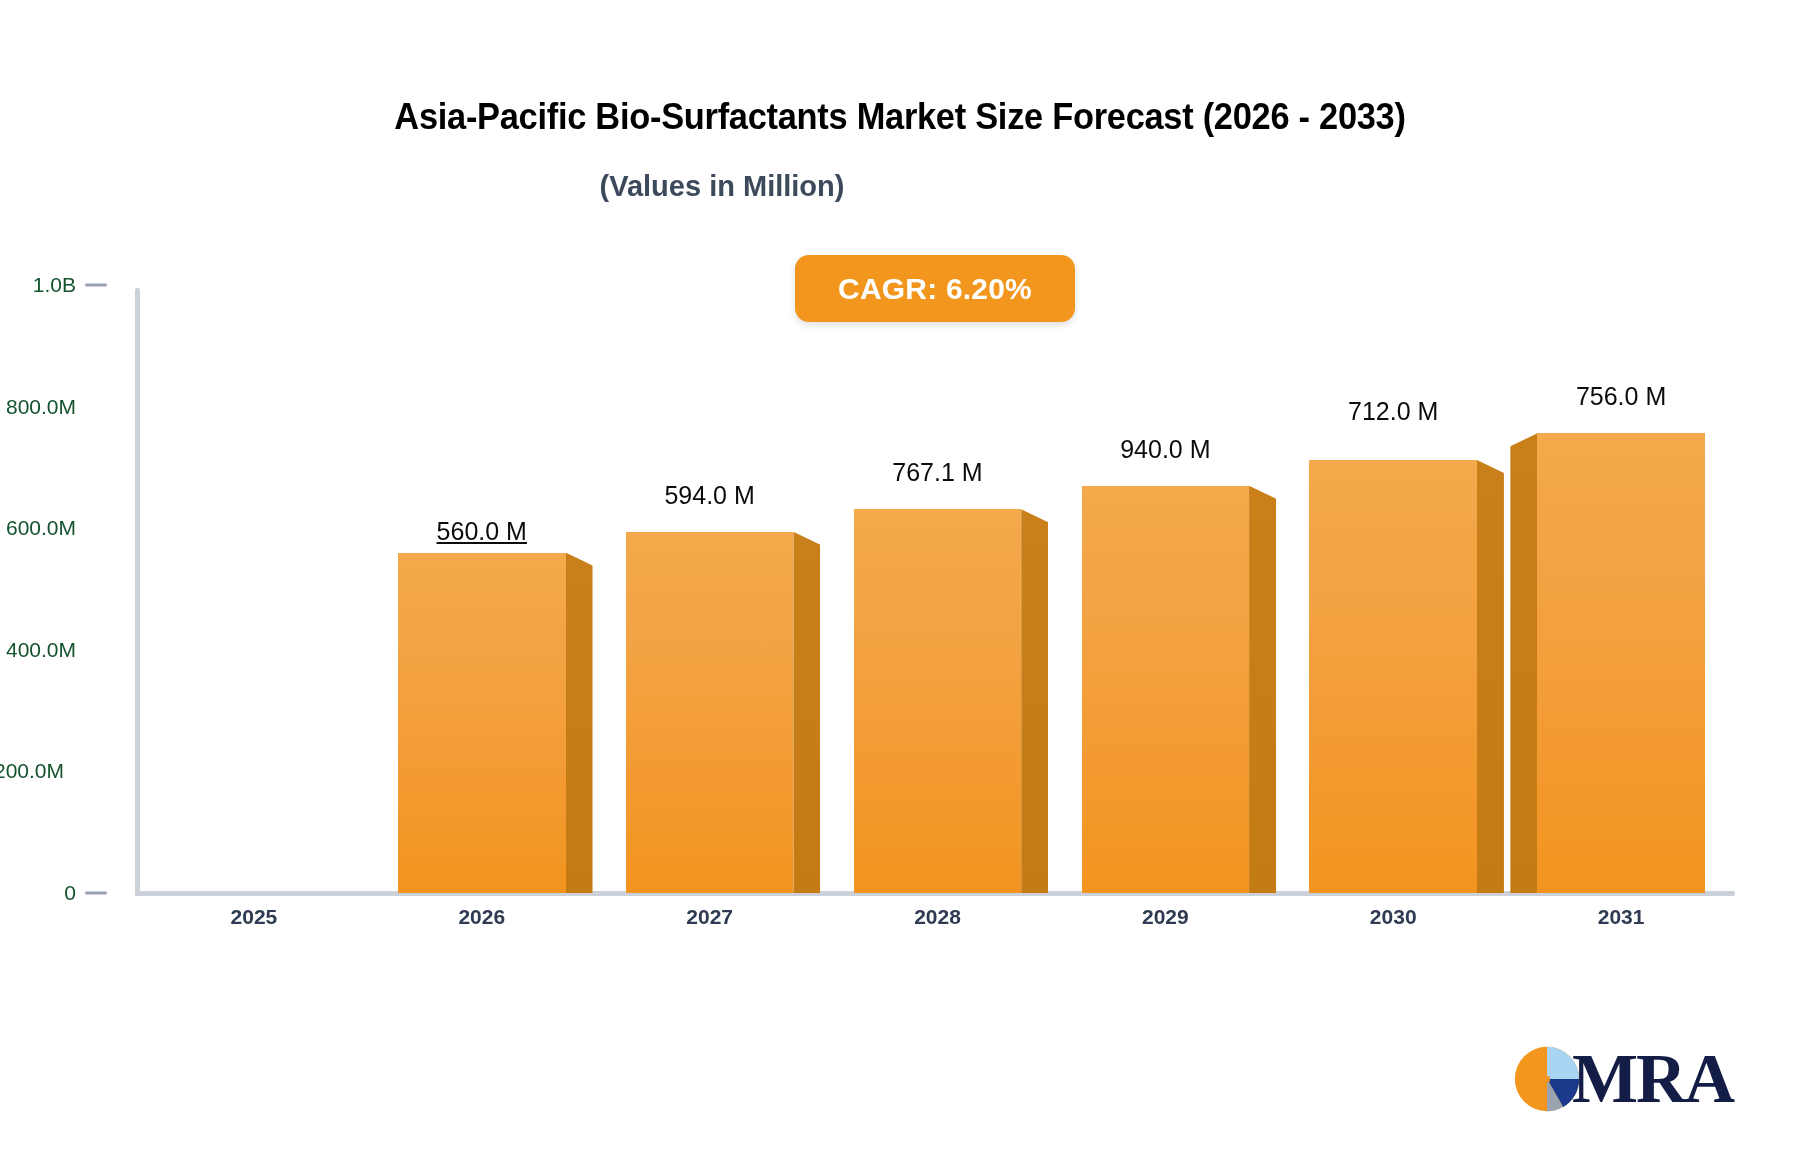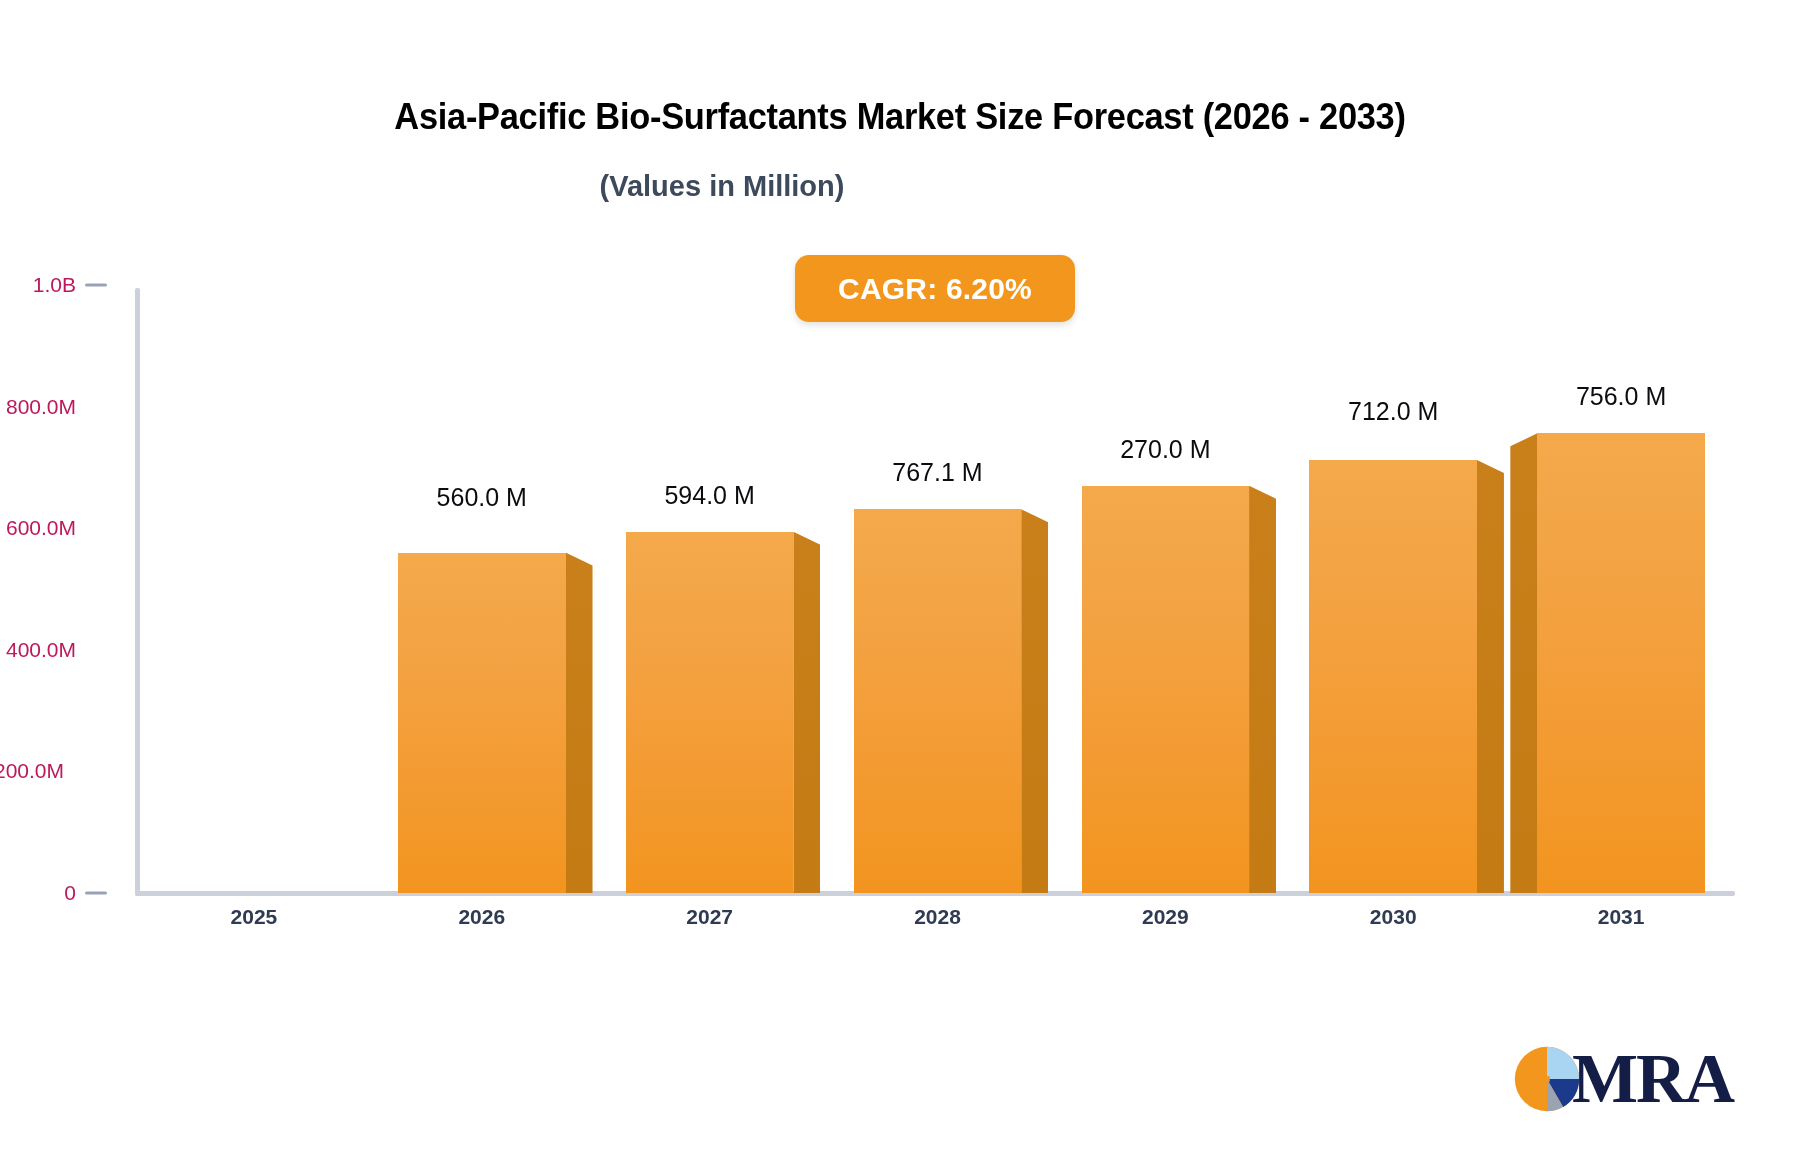--- a/index.html
+++ b/index.html
@@ -43,21 +43,21 @@
   }
   .x-axis-line{
     position:absolute;left:135px;top:891px;
     width:1600px;height:5px;
     background:#ccd0da;border-radius:2px;
   }
 
   
   .ytick{
     position:absolute;right:0;
-    font-size:21px;color:#be185d;
+    font-size:21px;color:#14532d;
     white-space:nowrap;
     transform:translateY(-50%);
     text-align:center;
   }
   .ytick-wrap{position:absolute;left:0;top:285px;width:110px;height:610px;}
   .ytick-dash{
     position:absolute;
     width:22px;height:3px;background:#9aa3b5;border-radius:2px;
     transform:translateY(-50%);
   }
@@ -141,42 +141,42 @@
     <div class="ytick" style="top: 0px; right: 34px;">1.0B</div>
     <div class="ytick-dash" style="top: 0px; right: 3px;"></div>
   </div>
 
 <div class="bars" id="bars">
     <div class="bar-group" style="left: 258.048px; width: 167.475px;">
       <div class="bar3d" style="height: 340.48px;">
         <div class="bar-front"></div>
         <div class="bar-side-right"></div>
       </div>
-      <div class="bar-label" style="bottom: 381px;">560.0 M</div>
+      <div class="bar-label" style="bottom: 347px; text-decoration: underline;">560.0 M</div>
     </div>
     <div class="bar-group" style="left: 485.905px; width: 167.475px;">
       <div class="bar3d" style="height: 361.152px;">
         <div class="bar-front"></div>
         <div class="bar-side-right"></div>
       </div>
       <div class="bar-label" style="bottom: 383.152px;">594.0 M</div>
     </div>
     <div class="bar-group" style="left: 713.763px; width: 167.475px;">
       <div class="bar3d" style="height: 383.648px;">
         <div class="bar-front"></div>
         <div class="bar-side-right"></div>
       </div>
       <div class="bar-label" style="bottom: 405.648px;">767.1 M</div>
     </div>
     <div class="bar-group" style="left: 941.62px; width: 167.475px;">
       <div class="bar3d" style="height: 407.36px;">
         <div class="bar-front"></div>
         <div class="bar-side-right"></div>
       </div>
-      <div class="bar-label" style="bottom: 429.36px;">270.0 M</div>
+      <div class="bar-label" style="bottom: 429.36px;">940.0 M</div>
     </div>
     <div class="bar-group" style="left: 1169.48px; width: 167.475px;">
       <div class="bar3d" style="height: 432.896px;">
         <div class="bar-front"></div>
         <div class="bar-side-right"></div>
       </div>
       <div class="bar-label" style="bottom: 467px; text-align: center;">712.0 M</div>
     </div>
     <div class="bar-group" style="left: 1397.33px; width: 167.475px;">
       <div class="bar3d" style="height: 459.648px;">

